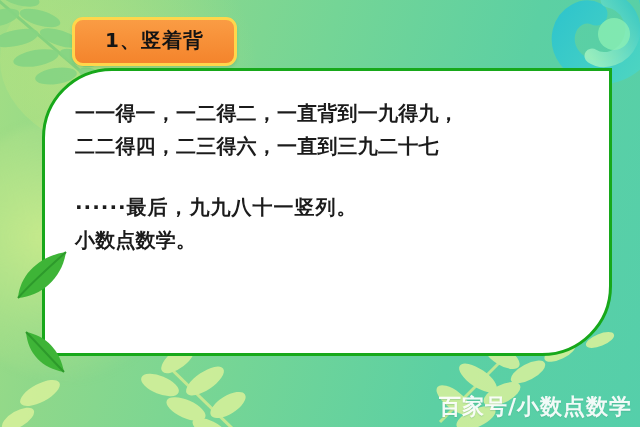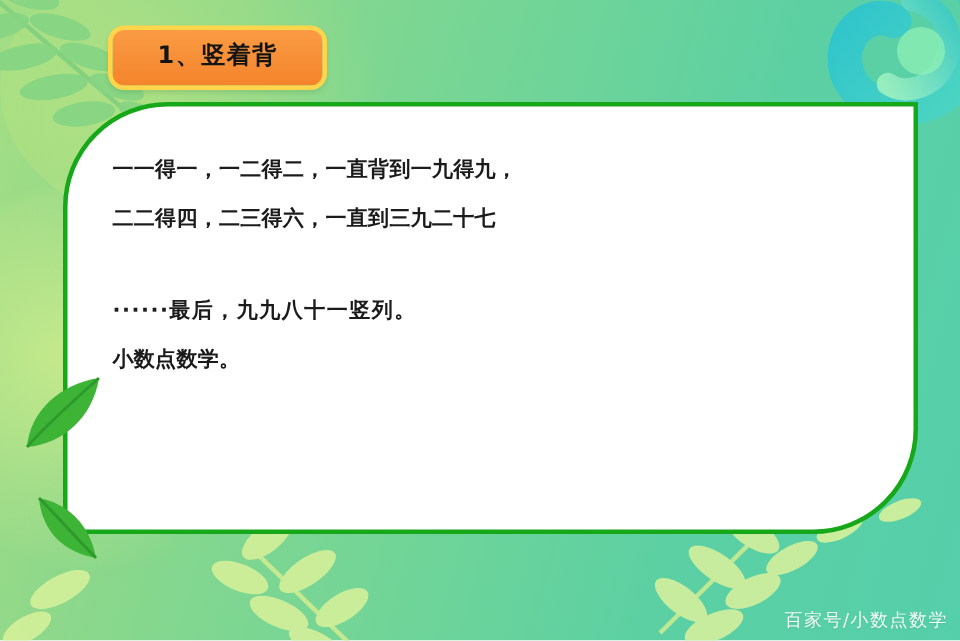--- a/index.html
+++ b/index.html
@@ -83,21 +83,21 @@
     z-index: 4;
   }
   .card-body {
     position: absolute;
     left: 30px;
     top: 26px;
     right: 18px;
   }
   .line {
     font-family: "DejaVu Sans", "Liberation Sans", sans-serif;
-    font-size: 14px;
+    font-size: 20px;
     font-weight: 700;
     color: #1b1b1b;
     line-height: 33px;
     letter-spacing: 0.2px;
     white-space: nowrap;
   }
   .line.dots {
     letter-spacing: 1px;
     margin-top: 28px;
   }
@@ -110,36 +110,36 @@
     z-index: 8;
     box-sizing: border-box;
     padding: 7px 30px 9px 30px;
     background: linear-gradient(180deg, #fa9c44 0%, #f4842c 100%);
     border: 3px solid #ffd64b;
     border-radius: 11px;
     box-shadow: 0 2px 3px rgba(60,120,60,0.18);
   }
   .badge-text {
     font-family: "DejaVu Sans", "Liberation Sans", sans-serif;
-    font-size: 16px;
+    font-size: 20px;
     font-weight: 700;
     color: #141414;
     letter-spacing: 1px;
     white-space: nowrap;
   }
 
   
   .watermark {
     position: absolute;
     right: 8px;
     bottom: 5px;
     z-index: 9;
     font-family: "DejaVu Sans", "Liberation Sans", sans-serif;
-    font-size: 12px;
-    font-weight: 400;
+    font-size: 22px;
+    font-weight: 700;
     color: rgba(255,255,255,0.92);
     letter-spacing: 1px;
     white-space: nowrap;
     text-shadow: 0 1px 1px rgba(60,140,110,0.25);
   }
 </style>
 </head>
 <body>
 
 <div id="stage">

